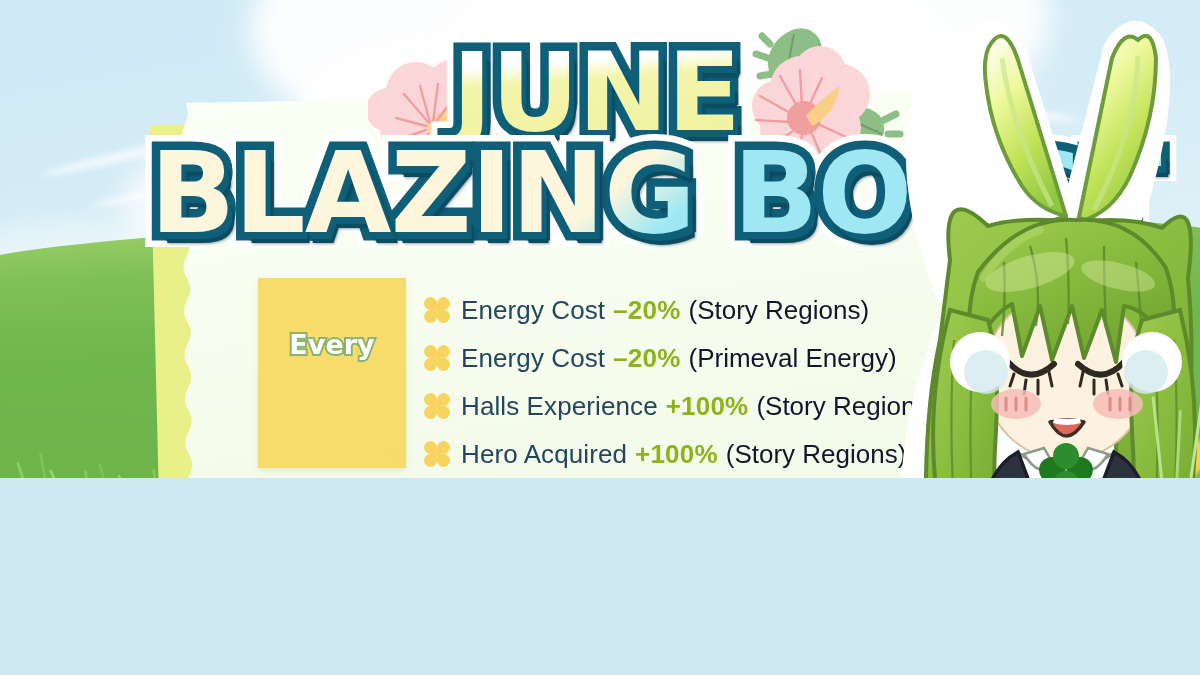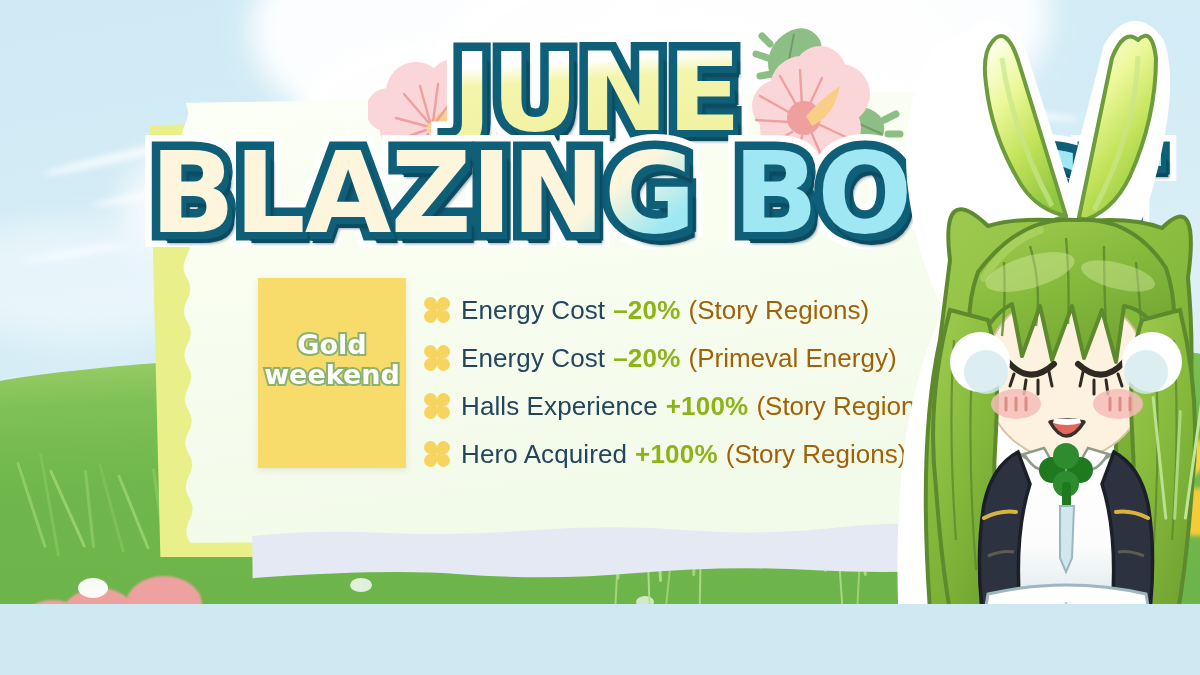--- a/index.html
+++ b/index.html
@@ -3,21 +3,21 @@
 <meta charset="utf-8">
 <style>
   * { margin:0; padding:0; box-sizing:border-box; }
   html,body { width:1200px; height:675px; overflow:hidden; }
   body {
     font-family:"Liberation Sans", sans-serif;
     background:#cfe9f3;
     position:relative;
   }
 
-  #stage { position:absolute; inset:0; width:1200px; height:604px; overflow:hidden; }
+  #stage { position:absolute; inset:0; width:1200px; height:478px; overflow:hidden; }
 
   
   .sky {
     position:absolute; inset:0;
     background:linear-gradient(170deg,#cfeaf5 0%,#d4ecf6 35%,#dcf0f7 62%,#e3f2f6 100%);
   }
   .cloud { position:absolute; background:#ffffff; border-radius:50%; filter:blur(0.5px); }
   .cloudsoft { position:absolute; background:#ffffff; border-radius:50%; filter:blur(14px); opacity:.95; }
   .streak { position:absolute; background:#ffffff; border-radius:50%; filter:blur(3px); opacity:.75; }
 
@@ -111,21 +111,21 @@
   .brow { display:flex; align-items:center; height:48px; white-space:nowrap; }
   .bicon { width:26px; height:26px; position:relative; flex:0 0 26px; margin-right:11px; }
   .bicon i { position:absolute; width:13px; height:13px; background:#f7d460; border-radius:50% 50% 50% 50%; }
   .bicon i:nth-child(1){ left:0;  top:0;  border-radius:60% 60% 10% 60%; }
   .bicon i:nth-child(2){ left:13px;top:0;  border-radius:60% 60% 60% 10%; }
   .bicon i:nth-child(3){ left:0;  top:13px;border-radius:60% 10% 60% 60%; }
   .bicon i:nth-child(4){ left:13px;top:13px;border-radius:10% 60% 60% 60%; }
 
   .b-label { font-size:26px; color:#23465c; font-weight:400; letter-spacing:.1px; }
   .b-val   { font-size:26px; color:#8cb318; font-weight:700; margin-left:8px; letter-spacing:.2px; }
-  .b-note  { font-size:26px; color:#a16207; font-weight:400; margin-left:8px; }
+  .b-note  { font-size:26px; color:#0f172a; font-weight:400; margin-left:8px; }
 </style>
 </head>
 <body>
 
 <div id="stage">
 
   <div class="sky"></div>
 
   <div>
     <div class="cloudsoft" style="left:250px;  top:-90px; width:430px; height:240px;"></div>
@@ -325,22 +325,21 @@
       <span style="visibility:hidden">BLAZING BOOST</span>
     </div>
   </div>
 
   <div class="ribbon">
     <div class="ribbon-body"></div>
     <svg class="ribbon-zig" viewBox="0 0 148 24" preserveAspectRatio="none">
       <path d="M0,0 L148,0 L148,22 L128,2 L107,22 L86,2 L65,22 L44,2 L23,22 L0,2 Z" fill="#f7db6b"></path>
     </svg>
     <div class="ribbon-text">
-      <span>Gold</span>
-      <span class="l2">weekend</span>
+      <span>Every</span>
     </div>
   </div>
 
   <div class="bullets">
 
     <div class="brow">
       <span class="bicon">
           <i></i>
           <i></i>
           <i></i>

